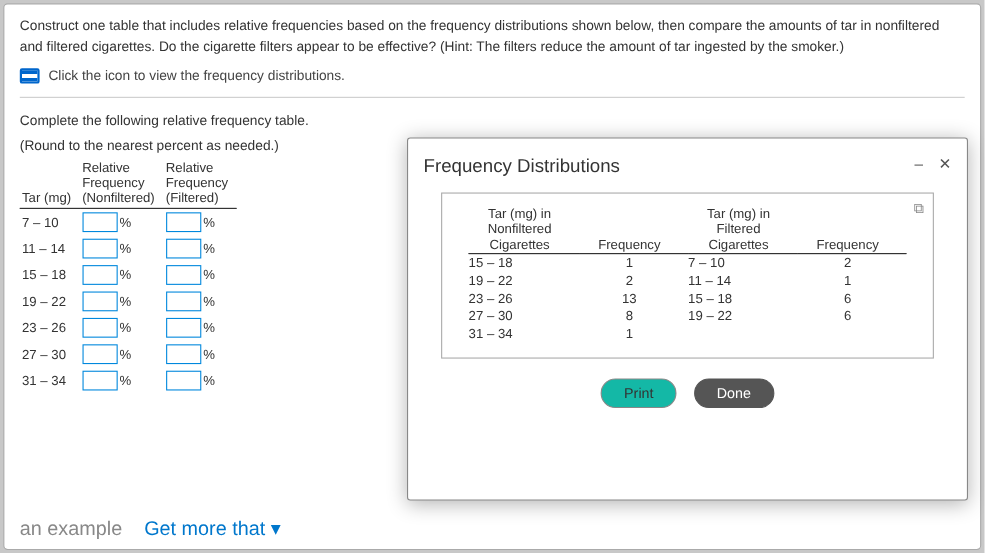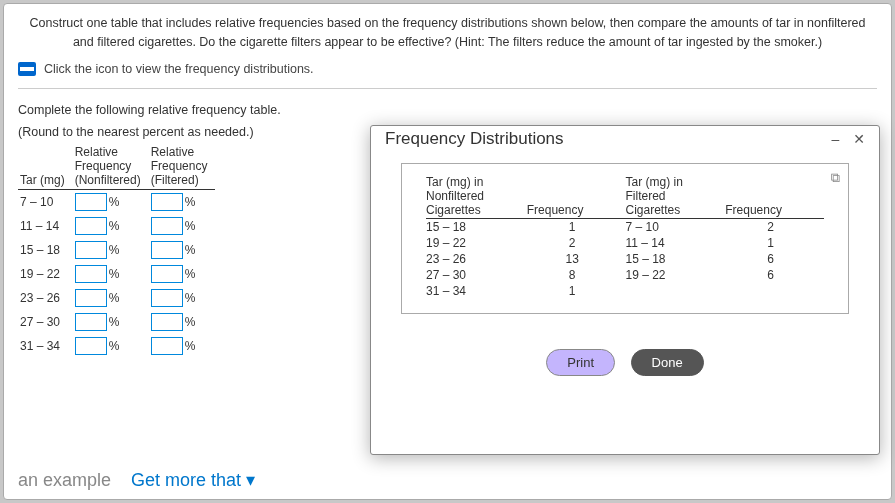--- a/index.html
+++ b/index.html
@@ -1,47 +1,47 @@
 <!DOCTYPE html>
 <html><head>
 <meta charset="utf-8">
 <style>
 * { box-sizing: border-box; margin: 0; padding: 0; }
 body { font-family: Arial, sans-serif; background: #c8c8c8; width: 895px; height: 503px; overflow: hidden; position: relative; font-size: 12.5px; color: #333; }
 .main-panel { background: #fff; margin: 3px; border: 1px solid #aaa; border-radius: 4px; padding: 10px 14px 0; height: 497px; position: relative; }
-.question { line-height: 1.5; margin-bottom: 10px; text-align: center; }
+.question { line-height: 1.5; margin-bottom: 10px; }
 .hint-row { display: flex; align-items: flex-end; gap: 8px; margin-bottom: 12px; color: #444; }
 .table-icon { width: 18px; height: 14px; border: 2px solid #0066cc; background: linear-gradient(#0066cc 33%, transparent 33% 66%, #0066cc 66%); border-radius: 2px; }
 hr.sep { border: none; border-top: 1px solid #ccc; margin: 6px 0 14px; }
 .work-area { position: relative; }
 .left-col { width: 340px; }
 .instr { margin-bottom: 8px; }
 .sub { margin-bottom: 4px; }
 .freq-table { border-collapse: collapse; font-size: 12px; }
 .freq-table th { font-weight: normal; padding: 2px 8px 2px 2px; text-align: left; vertical-align: bottom; border-bottom: 1px solid #333; }
 .freq-table td { padding: 3px 6px 3px 2px; }
 .freq-table td:first-child { border-right: 0; }
 .input-cell { display: flex; align-items: center; gap: 2px; }
 .input-box { width: 32px; height: 18px; border: 1px solid #0088dd; background: #fff; }
 .modal { position: absolute; top: 125px; left: 370px; width: 510px; height: 330px; background: #fff; border: 1px solid #888; border-radius: 3px; box-shadow: 0 3px 18px rgba(0,0,0,0.3); }
-.modal-header { display: flex; justify-content: space-between; align-items: center; padding: 3px 14px 8px; }
+.modal-header { display: flex; justify-content: space-between; align-items: flex-start; padding: 15px 14px 8px; }
 .modal-title { font-size: 17px; color: #333; }
 .modal-ctrls { display: flex; gap: 14px; color: #555; font-size: 14px; }
 .modal-body { padding: 6px 30px 10px; }
 .dist-box { border: 1px solid #aaa; padding: 10px 24px 14px; position: relative; }
 .copy-icon { position: absolute; top: 6px; right: 8px; font-size: 13px; color: #888; }
 .dist-table { width: 100%; border-collapse: collapse; font-size: 12px; }
-.dist-table th { font-weight: normal; text-align: left; padding: 1px 8px 1px 0; vertical-align: bottom; margin-left: 11px; }
+.dist-table th { font-weight: normal; text-align: center; padding: 1px 8px 1px 0; vertical-align: bottom; margin-left: 11px; }
 .dist-table th.ul, .dist-table td.ul { border-bottom: 1px solid #333; }
 .dist-table td { padding: 1px 8px 1px 0; text-align: left; }
 .dist-table td.c { text-align: center; }
 .dist-table td.l { text-align: left; }
 .modal-footer { text-align: center; padding: 18px 0 0; }
 .btn { display: inline-block; border: 1px solid #888; border-radius: 16px; padding: 5px 20px; margin: 0 6px; font-size: 13px; cursor: pointer; }
-.btn-print { background: #c4b5fd; color: #333; margin-top: 17px; }
+.btn-print { background: #14b8a6; color: #333; }
 .btn-done { background: #555; color: #fff; border-color: #555; }
 .bottom-links { position: absolute; bottom: 8px; left: 14px; color: #0077cc; font-size: 18px; display: flex; gap: 20px; align-items: center; }
 .bottom-links span:first-child { color: #888; }
 .clear-btn { position: absolute; bottom: 6px; right: 200px; border: 1px solid #999; border-radius: 16px; padding: 4px 16px; font-size: 12.5px; background: #f7f7f7; }
 </style>
 </head>
 <body>
 
 <div class="main-panel">
 

